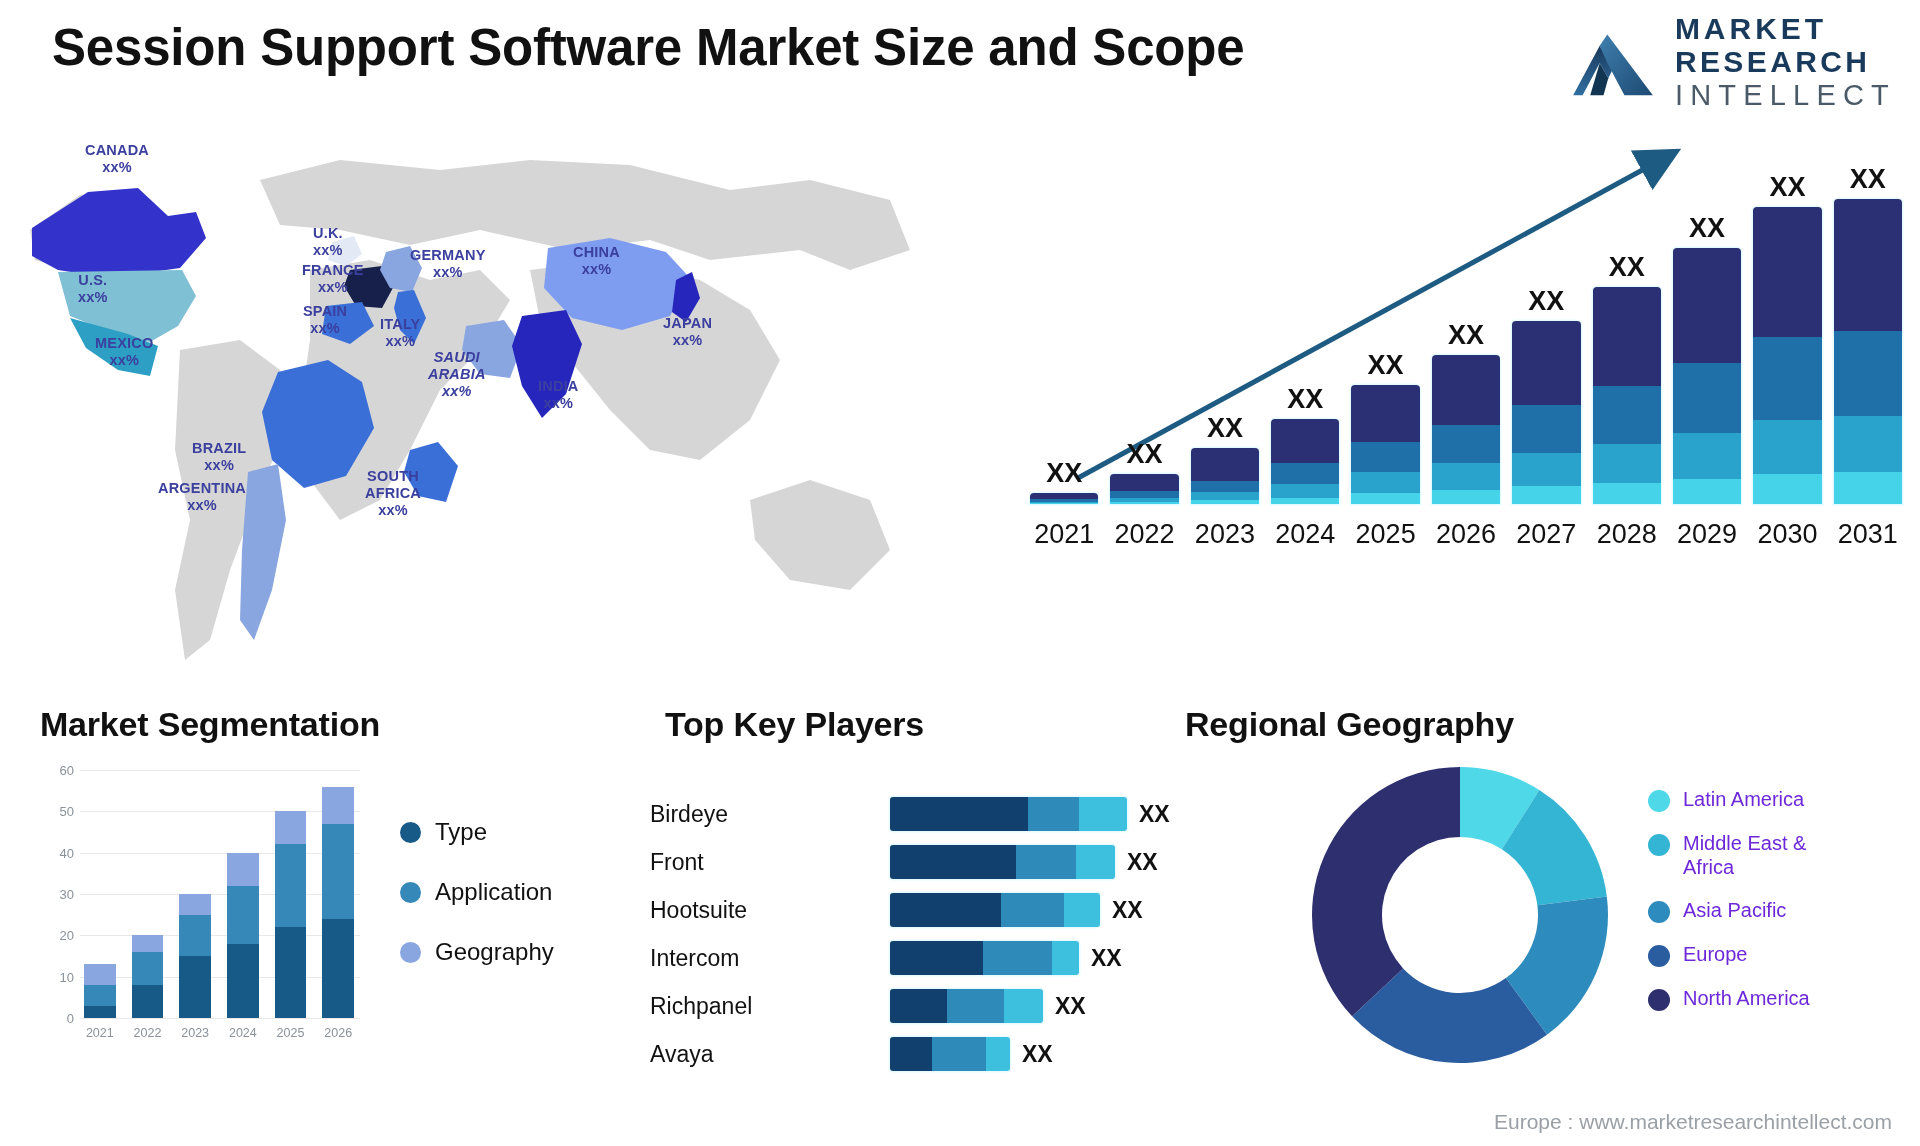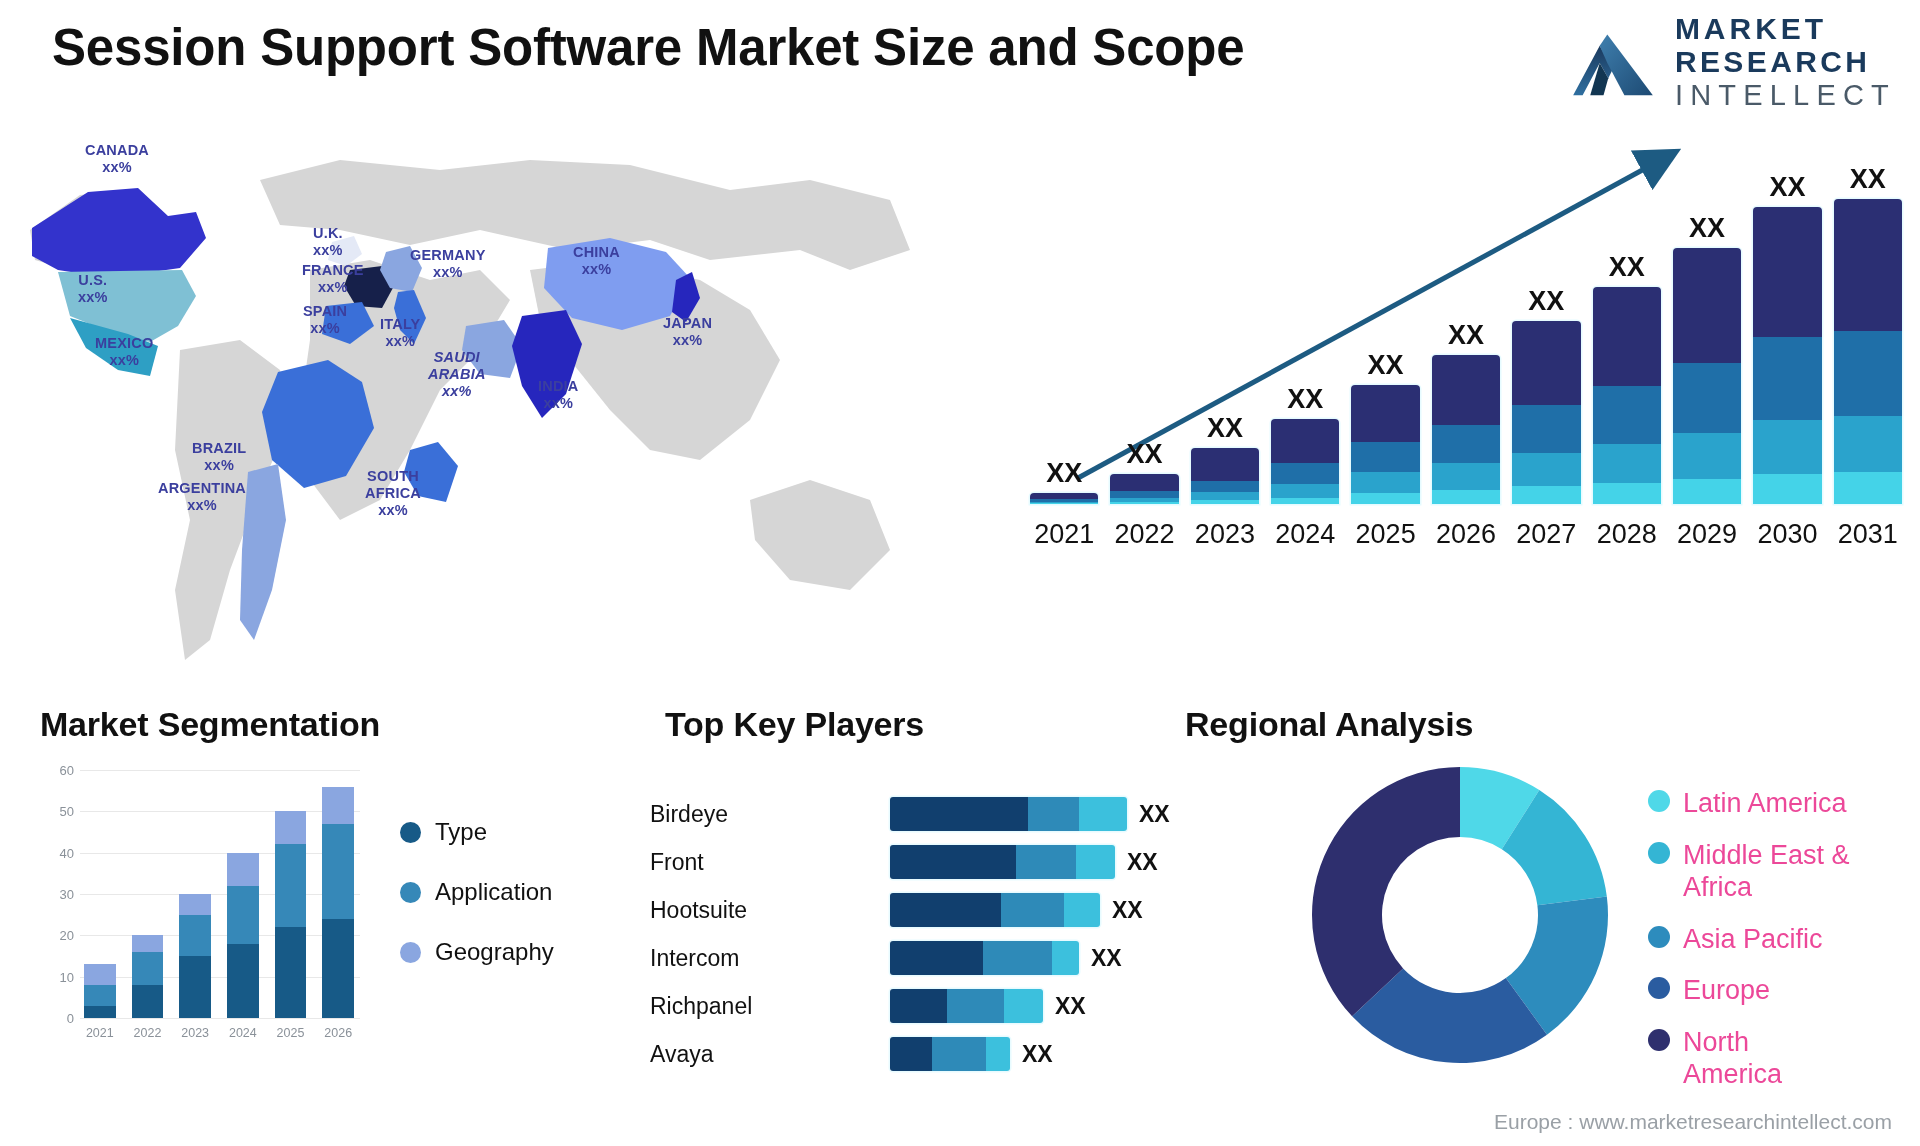--- a/index.html
+++ b/index.html
@@ -72,21 +72,21 @@
   .kp-track { position: relative; flex: 1; height: 34px; display: flex; align-items: center; }
   .kp-bar { height: 34px; display: flex; border-radius: 3px; overflow: hidden; box-shadow: 0 0 0 1.5px #e8fbff; }
   .kp-seg { height: 100%; }
   .kp-val { font-size: 23px; font-weight: 700; color: #111; margin-left: 12px; }
 
   
   .donut-wrap { position: absolute; left: 1310px; top: 765px; width: 300px; height: 300px; }
   .reg-legend { position: absolute; left: 1648px; top: 788px; }
   .reg-li { display: flex; align-items: flex-start; gap: 13px; margin-bottom: 20px; }
   .reg-dot { width: 22px; height: 22px; border-radius: 50%; flex: none; margin-top: 2px; }
-  .reg-lbl { font-size: 27px; color: #ec4899; line-height: 1.18; max-width: 170px; }
+  .reg-lbl { font-size: 20px; color: #6d28d9; line-height: 1.18; max-width: 170px; }
 
   .source { position: absolute; right: 28px; bottom: 12px; font-size: 21px; color: #9aa0a6; }
 </style>
 </head>
 <body>
 
 <div id="root">
 
   <div class="page-title">Session Support Software Market Size and Scope</div>
 
@@ -428,21 +428,21 @@
           <div class="kp-bar">
             <div class="kp-seg" style="background: rgb(17, 63, 110); width: 42px;"></div>
             <div class="kp-seg" style="background: rgb(46, 138, 184); width: 54px;"></div>
             <div class="kp-seg" style="background: rgb(60, 192, 221); width: 24px;"></div>
           </div>
           <div class="kp-val">XX</div>
         </div>
       </div>
     </div>
 
-  <div class="sec-head" style="left:1185px; top:705px;">Regional Analysis</div>
+  <div class="sec-head" style="left:1185px; top:705px;">Regional Geography</div>
   <div class="donut-wrap">
     <svg viewBox="0 0 300 300" width="300" height="300" id="donut-svg">
         <path d="M 150 2
        A 148 148 0 0 1 229.30236565689148 25.039467025701768
        L 191.79449000836172 84.14242181084282
        A 78 78 0 0 0 150 72 Z" fill="#4fd8e8"></path>
         <path d="M 229.30236565689148 25.039467025701768
        A 148 148 0 0 1 296.83297579454273 131.45068143248298
        L 227.38494670252928 140.22400778198428
        A 78 78 0 0 0 191.79449000836172 84.14242181084282 Z" fill="#34b5d4"></path>

